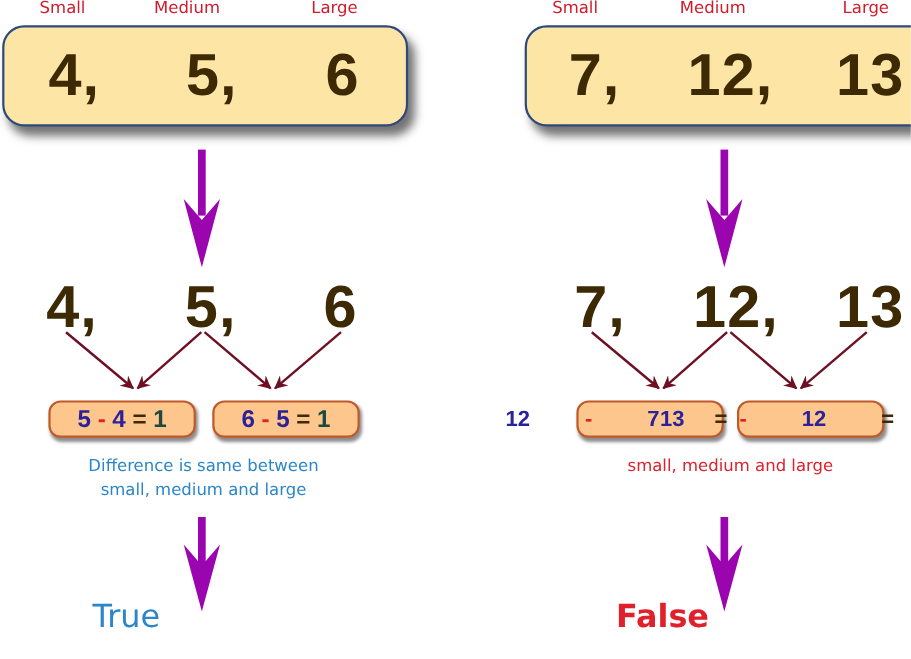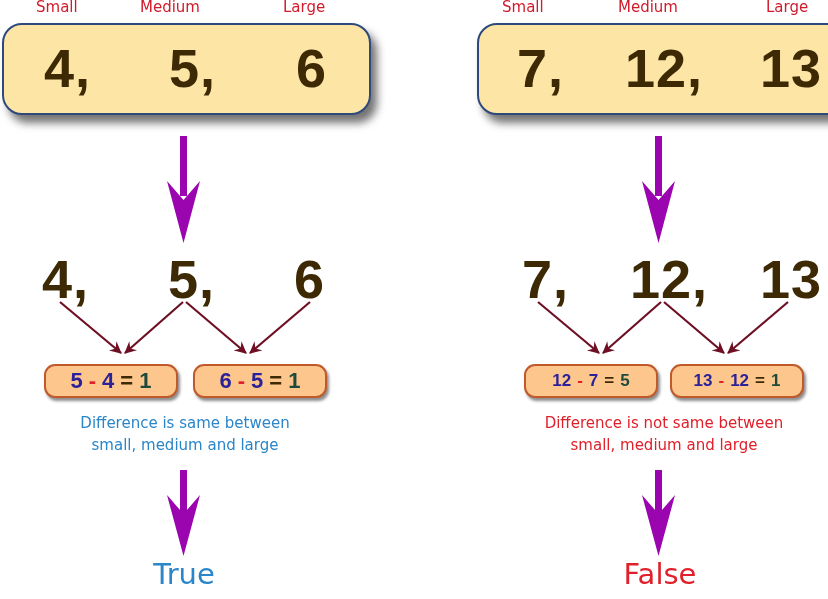--- a/index.html
+++ b/index.html
@@ -13,28 +13,28 @@
   .bignum { position: absolute; font-family: "Liberation Sans", sans-serif;
             font-weight: bold; font-size: 54px; color: #3d2a05; white-space: nowrap;
             line-height: 1; letter-spacing: 1px; }
   .pill { position: absolute; top: 364px; height: 34px; background: #fcc68c;
           border: 2px solid #c05a2a; border-radius: 11px; box-sizing: border-box;
           box-shadow: 2px 3px 3px rgba(0,0,0,0.45);
           display: flex; align-items: center; justify-content: center;
           font-family: "Liberation Sans", sans-serif; font-weight: bold;
           white-space: nowrap; }
   .pill.big { font-size: 22px; }
-  .pill.small { font-size: 17px; }
+  .pill.small { font-size: 20px; gap: 44px; }
   .op-num { color: #2b2198; }
   .op-minus { color: #e0202a; margin: 0 6px; }
   .op-eq { color: #3d2a05; margin: 0 6px; }
   .op-res { color: #1d4a3c; }
   .desc { position: absolute; top: 412px; width: 330px; text-align: center;
           font-family: "DejaVu Sans", sans-serif; font-size: 15px; line-height: 22px; }
-  .result { position: absolute; top: 560px; width: 200px; text-align: center;
+  .result { position: absolute; top: 546px; width: 200px; text-align: left;
             font-family: "DejaVu Sans", sans-serif; font-size: 29px; line-height: 1; }
   svg.overlay { position: absolute; left: 0; top: 0; }
 </style>
 </head>
 <body>
 
 <div>
   <span class="label" style="left:36px;">Small</span>
   <span class="label" style="left:140px;">Medium</span>
   <span class="label" style="left:283px;">Large</span>
@@ -96,25 +96,24 @@
   </div>
   <div class="pill small" style="left:670px; width:134px;">
     <span class="op-num">13</span>
     <span class="op-minus">-</span>
     <span class="op-num">12</span>
     <span class="op-eq">=</span>
     <span class="op-res">1</span>
   </div>
 
   <div class="desc" style="left:499px; color:#e0202a;">
-    <div>Difference is not same between</div>
     <div>small, medium and large</div>
   </div>
 
-  <div class="result" style="left:560px; color:#e0202a;">False</div>
+  <div class="result" style="left:560px; color:#e0202a;font-weight:bold;">False</div>
 </div>
 
 <svg class="overlay" width="828" height="599" viewBox="0 0 828 599">
   <defs>
     <marker id="maroonHead" viewBox="0 0 12 12" refX="11" refY="6" markerWidth="12" markerHeight="12" orient="auto" markerUnits="userSpaceOnUse">
       <path d="M0,0 L12,6 L0,12 L4,6 Z" fill="#6e0f24"></path>
     </marker>
   </defs>
 
   <g>

